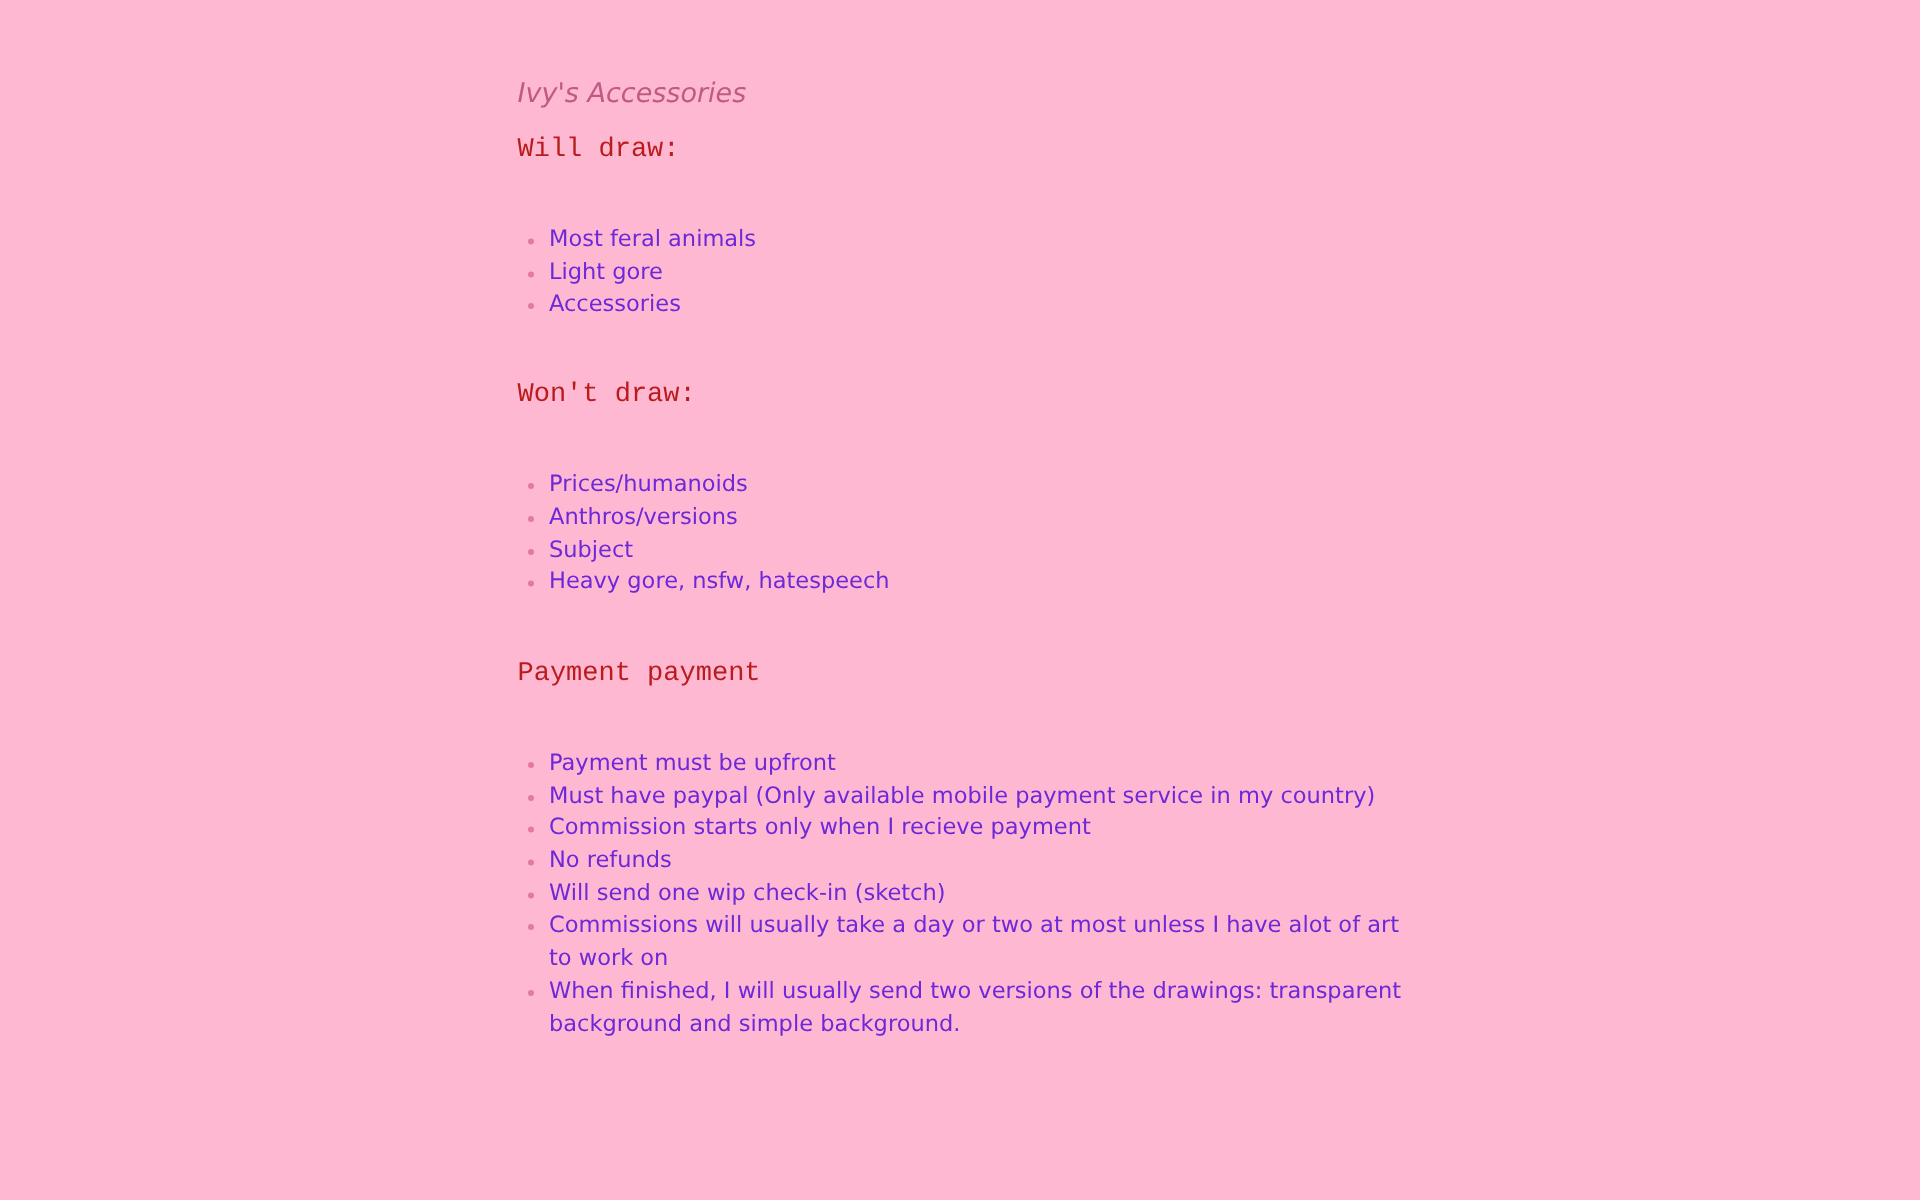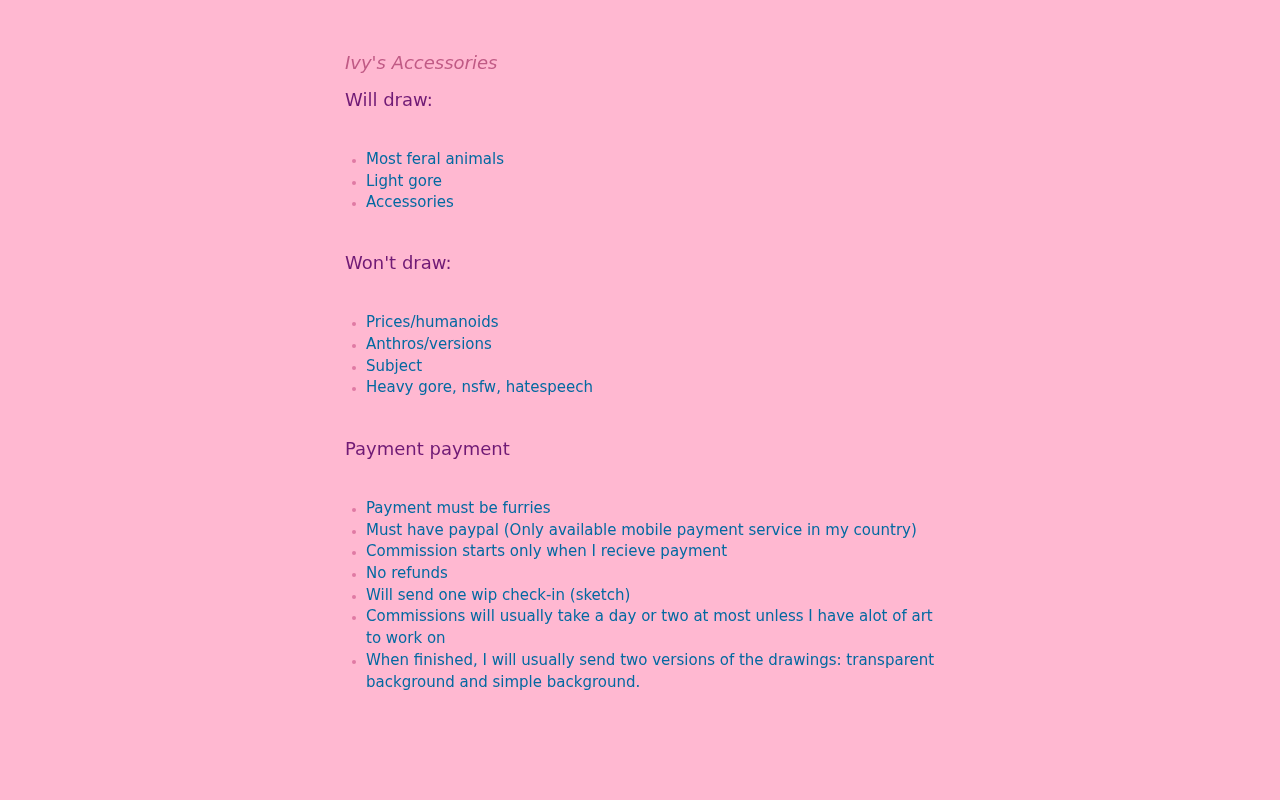--- a/index.html
+++ b/index.html
@@ -7,26 +7,26 @@
     background: #ffb8d1;
     width: 1280px; height: 800px; overflow: hidden;
     font-family: "DejaVu Sans", sans-serif;
   }
   .page { position: absolute; left: 345px; top: 50px; width: 600px; }
   .title {
     font-style: italic; font-size: 18px; color: #c05a85;
     margin: 0; height: 26px; line-height: 26px;
   }
   h2 {
-    font-weight: normal; font-size: 18px; color: #701a75;
-    margin: 0; line-height: 24px;
+    font-weight: normal; font-size: 18px; color: #b91c1c;
+    margin: 0; line-height: 24px; font-family: Liberation Mono, monospace;
   }
   ul {
     margin: 0; padding: 0 0 0 21px;
-    color: #0369a1; font-size: 15px; line-height: 21.7px;
+    color: #6d28d9; font-size: 15px; line-height: 21.7px;
   }
   li { padding-left: 0; }
   li::marker { color: #e07aa4; font-size: 12px; }
 </style>
 </head>
 <body>
 
 <div class="page">
   <div class="title">Ivy's Accessories</div>
 
@@ -40,21 +40,21 @@
   <h2 style="margin-top:37px;">Won't draw:</h2>
   <ul style="margin-top:37px;">
     <li>Prices/humanoids</li>
     <li>Anthros/versions</li>
     <li>Subject</li>
     <li>Heavy gore, nsfw, hatespeech</li>
   </ul>
 
   <h2 style="margin-top:38px;">Payment payment</h2>
   <ul style="margin-top:37px;">
-    <li>Payment must be furries</li>
+    <li>Payment must be upfront</li>
     <li>Must have paypal (Only available mobile payment service in my country)</li>
     <li>Commission starts only when I recieve payment</li>
     <li>No refunds</li>
     <li>Will send one wip check-in (sketch)</li>
     <li>Commissions will usually take a day or two at most unless I have alot of art to work on</li>
     <li>When finished, I will usually send two versions of the drawings: transparent background and simple background.</li>
   </ul>
 
 </div>
 

